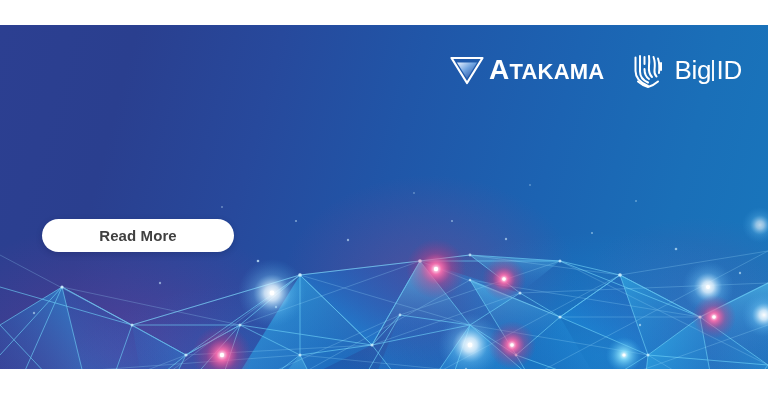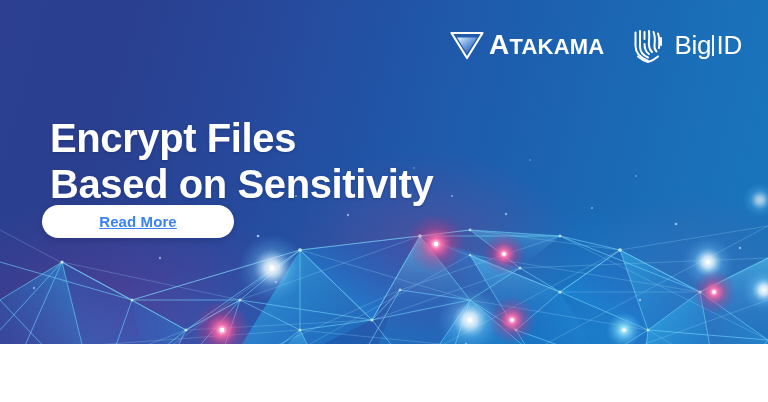--- a/index.html
+++ b/index.html
@@ -18,20 +18,21 @@
     height: 344px;
     overflow: hidden;
     background: linear-gradient(105deg,
         #2c3f91 0%,
         #2a3f8f 16%,
         #27499c 33%,
         #2056a8 50%,
         #1c63b2 68%,
         #1a6fb8 84%,
         #1877bd 100%);
+    margin-top: 25px;
   }
 
   
   .art {
     position: absolute;
     left: 0;
     top: 0;
     width: 768px;
     height: 402px;
     pointer-events: none;
@@ -126,38 +127,37 @@
     letter-spacing: -0.4px;
     text-shadow: 0 1px 3px rgba(10,25,70,0.30);
     white-space: nowrap;
   }
   .headline .line { display: block; }
 
   
   .cta {
     position: absolute;
     left: 42px;
-    top: 205px;
+    top: 194px;
     width: 192px;
     height: 33px;
     border: 0;
     border-radius: 17px;
     background: #ffffff;
-    color: #3b82f6;
+    color: #404040;
     font-family: "Liberation Sans", sans-serif;
     font-size: 15px;
     font-weight: bold;
     letter-spacing: 0.1px;
     cursor: pointer;
     z-index: 6;
     box-shadow: 0 2px 6px rgba(8,20,60,0.22);
     display: flex;
     align-items: center;
     justify-content: center;
-    text-decoration: underline;
   }
 </style>
 </head>
 <body>
 
 <div class="banner">
 
   <div class="wash wash-violet"></div>
   <div class="wash wash-cyan"></div>
 
@@ -415,20 +415,16 @@
       </svg>
       <span class="bigid-word">
           <span>Big</span>
           <i class="bigid-bar"></i>
           <span>ID</span>
         </span>
     </div>
 
   </div>
 
-  <h1 class="headline">
-    <span class="line">Encrypt Files</span>
-    <span class="line">Based on Sensitivity</span>
-  </h1>
 
   <button class="cta">Read More</button>
 
 </div>
 
 </body></html>

